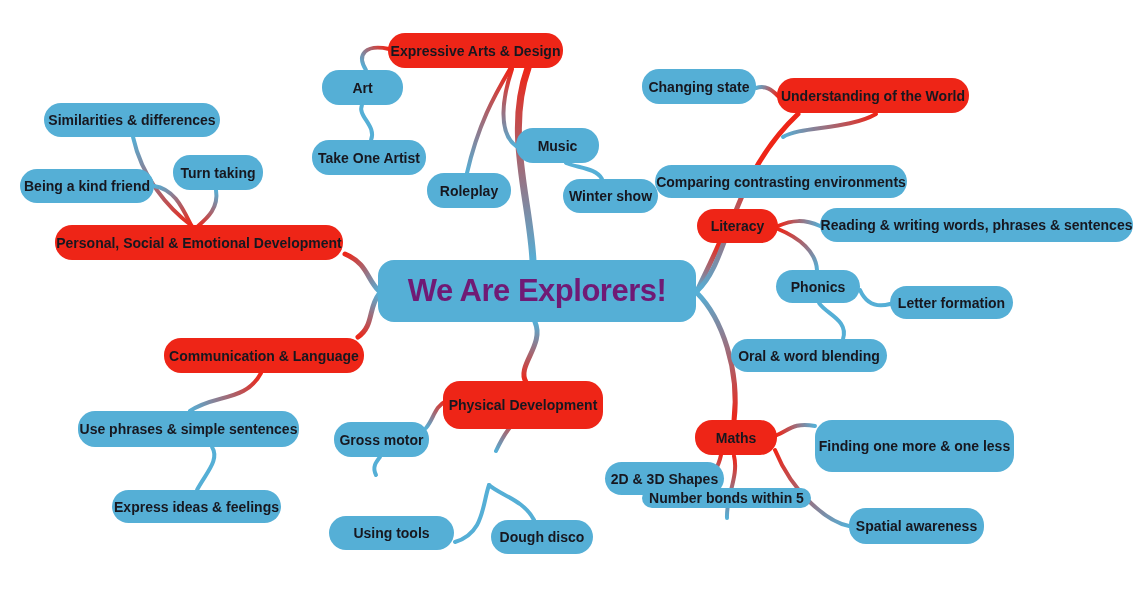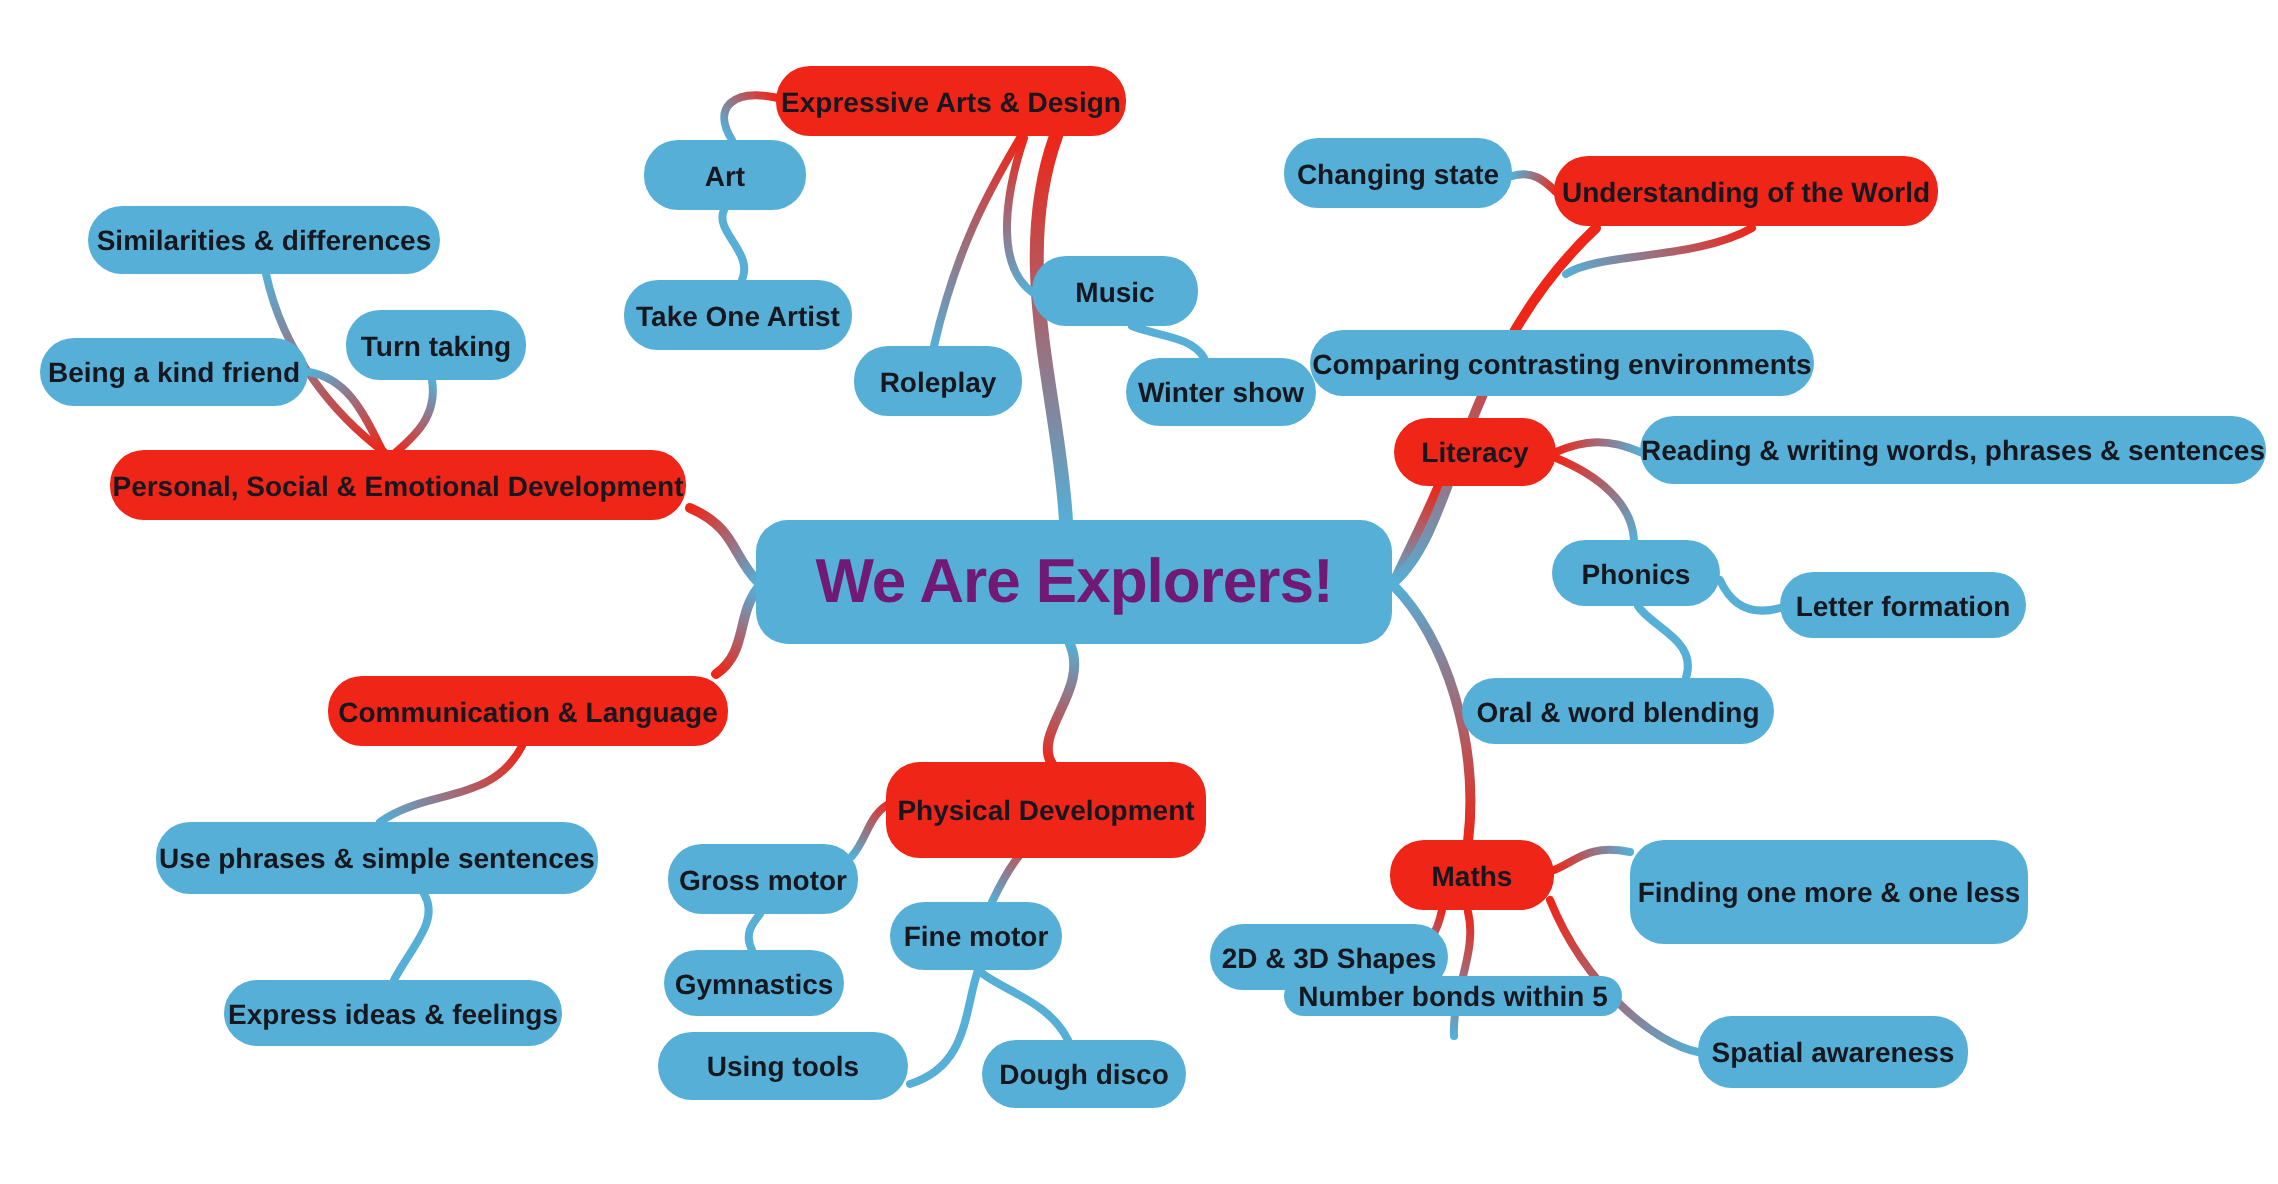--- a/index.html
+++ b/index.html
@@ -200,22 +200,20 @@
 
   <div class="node blue" style="left:820px;top:208px;width:313px;height:34px;">Reading &amp; writing words, phrases &amp; sentences</div>
   <div class="node blue" style="left:776px;top:270px;width:84px;height:33px;">Phonics</div>
   <div class="node blue" style="left:890px;top:286px;width:123px;height:33px;">Letter formation</div>
   <div class="node blue" style="left:731px;top:339px;width:156px;height:33px;">Oral &amp; word blending</div>
 
   <div class="node blue" style="left:78px;top:411px;width:221px;height:36px;">Use phrases &amp; simple sentences</div>
   <div class="node blue" style="left:112px;top:490px;width:169px;height:33px;">Express ideas &amp; feelings</div>
 
   <div class="node blue" style="left:334px;top:422px;width:95px;height:35px;">Gross motor</div>
-  <div class="node blue" style="left:332px;top:475px;width:90px;height:33px;">Gymnastics</div>
-  <div class="node blue" style="left:445px;top:451px;width:86px;height:34px;">Fine motor</div>
   <div class="node blue" style="left:329px;top:516px;width:125px;height:34px;">Using tools</div>
   <div class="node blue" style="left:491px;top:520px;width:102px;height:34px;">Dough disco</div>
 
   <div class="node blue" style="left:815px;top:408px;width:199px;height:52px;margin-top:12px;">Finding one more &amp; one less</div>
   <div class="node blue" style="left:583px;top:462px;width:119px;height:33px;margin-left:22px;">2D &amp; 3D Shapes</div>
   <div class="node blue" style="left:642px;top:488px;width:169px;height:20px;">Number bonds within 5</div>
   <div class="node blue" style="left:849px;top:508px;width:135px;height:36px;">Spatial awareness</div>
 
 </div>
 

